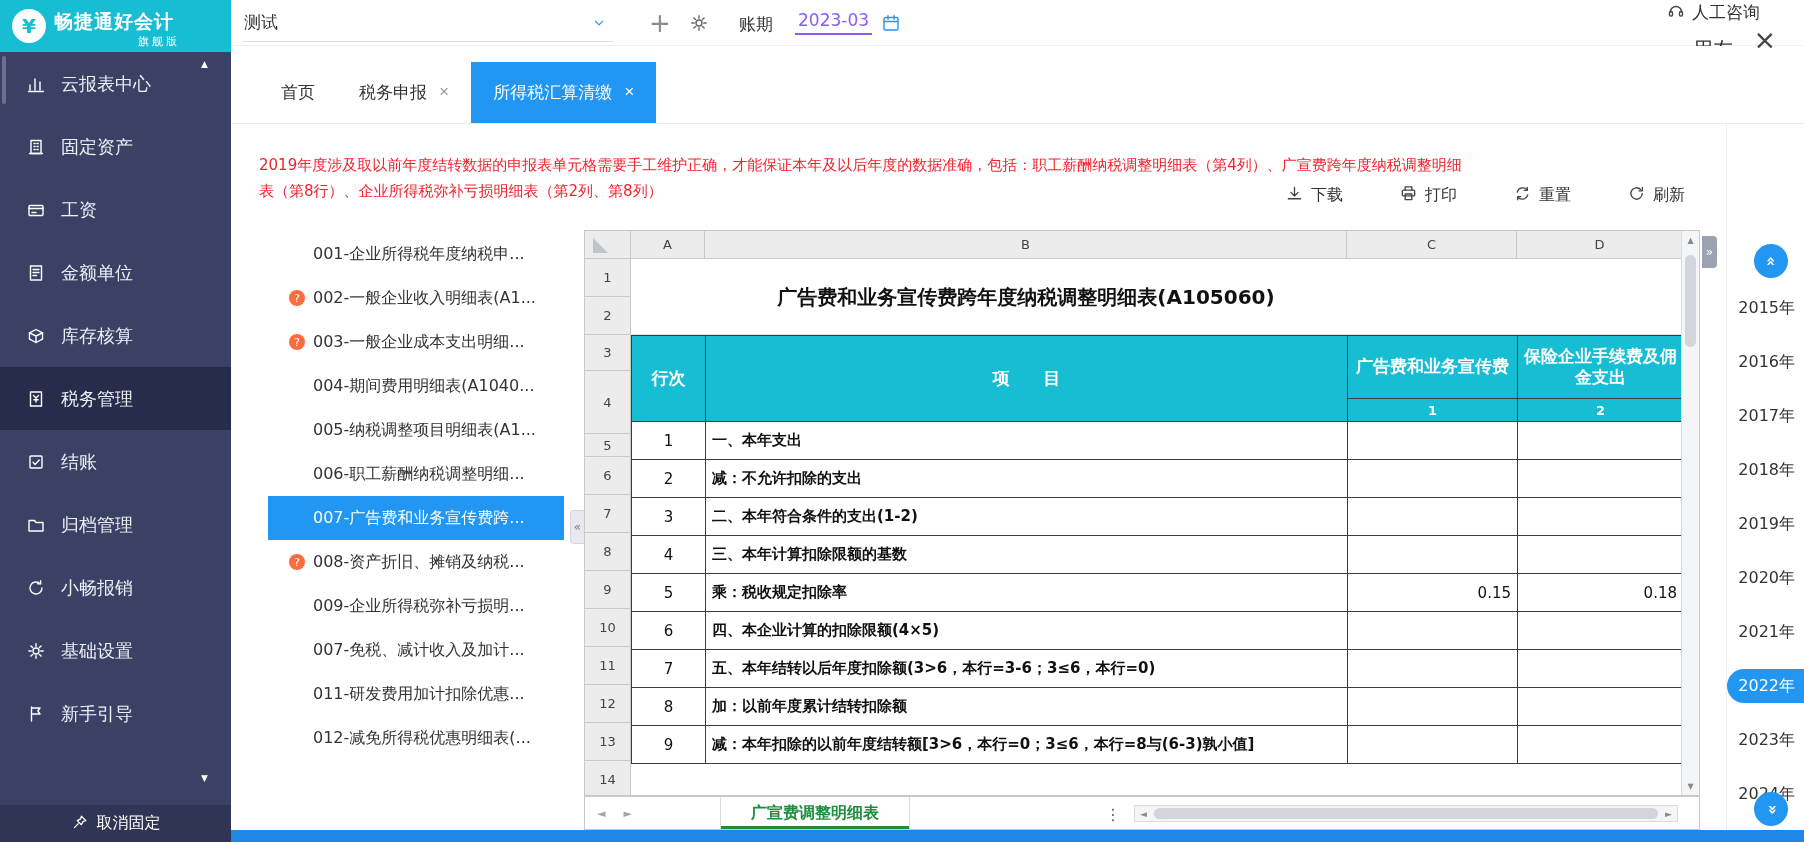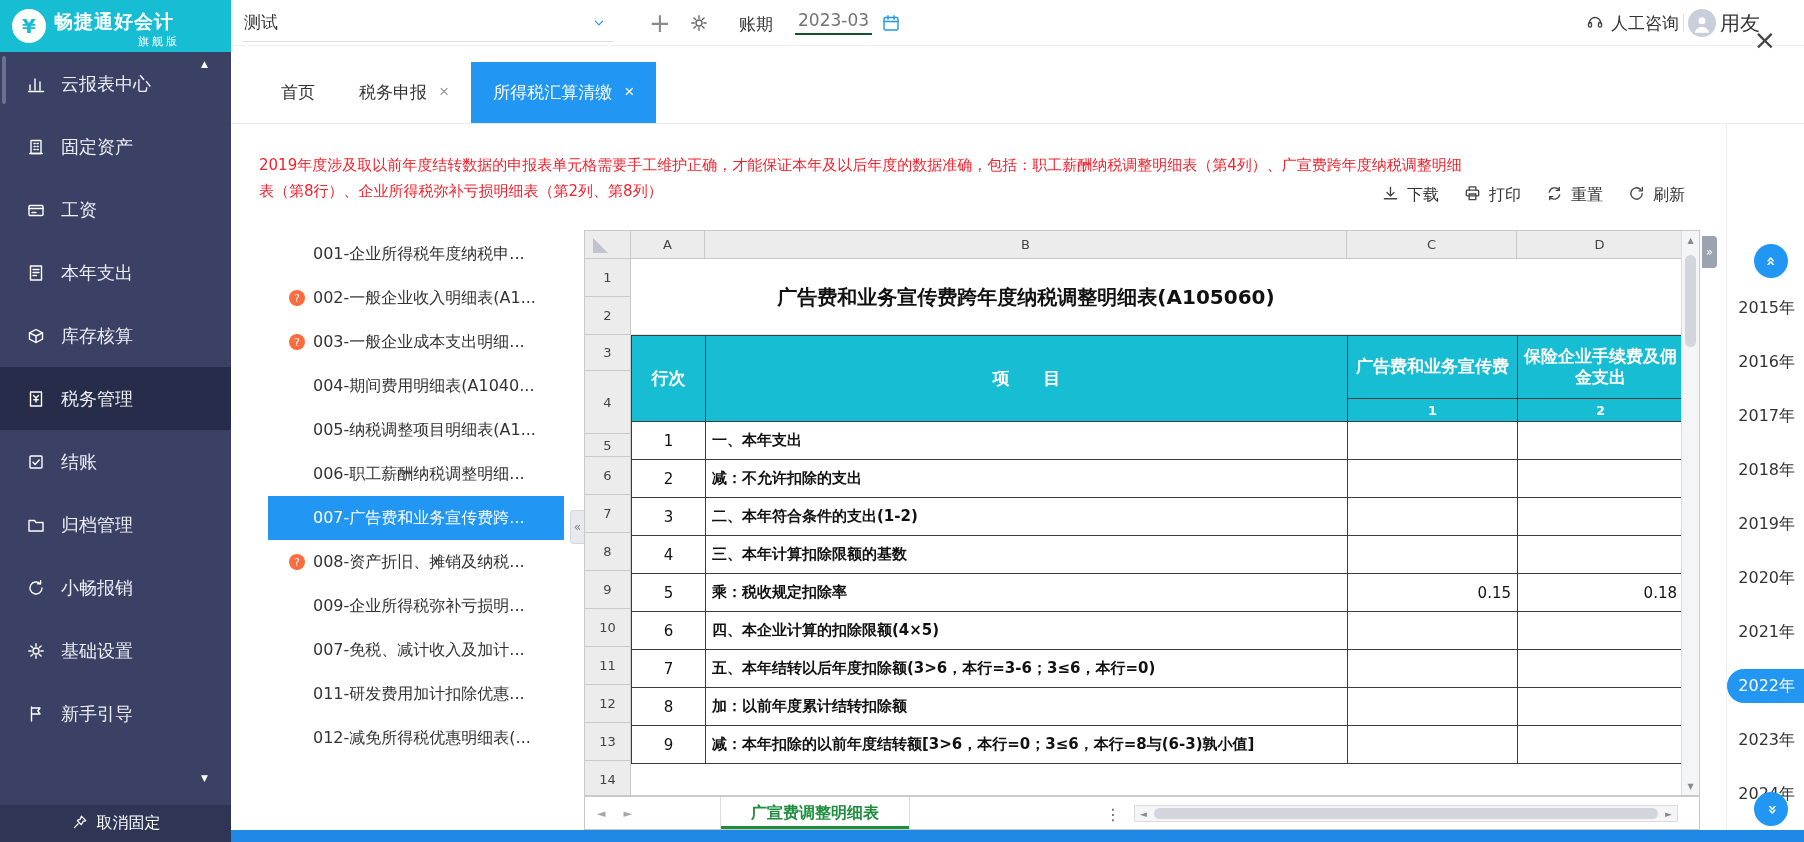--- a/index.html
+++ b/index.html
@@ -31,43 +31,43 @@
   .topbar { position:absolute; left:231px; top:0; width:1573px; height:46px; background:#fff; border-bottom:1px solid #F0F0F0; }
   .acct { position:absolute; left:11px; top:4px; width:372px; height:38px; border-bottom:1px solid #E2E2E2;
           display:flex; align-items:center; justify-content:space-between; padding:0 8px 0 2px;
           font-size:17px; color:#333; cursor:pointer; }
   .tb-plus { position:absolute; left:412px; top:4px; width:34px; height:38px; font-size:26px; color:#8A8A8A;
              display:flex; align-items:center; justify-content:center; cursor:pointer; }
   .tb-ic { position:absolute; cursor:pointer; }
   .tb-ic svg { width:20px; height:20px; fill:none; stroke-width:1.4; stroke-linecap:round; stroke-linejoin:round; display:block; }
   .tb-gear { left:458px; top:13px; } .tb-gear svg { stroke:#666; }
   .tb-period-label { position:absolute; left:508px; top:13px; font-size:17px; color:#333; }
-  .tb-date { position:absolute; left:564px; top:10px; font-size:17px; color:#737373;
-             border-bottom:2px solid #14532d; padding:0 3px 3px; cursor:pointer; }
+  .tb-date { position:absolute; left:564px; top:10px; font-size:17px; color:#8b5cf6;
+             border-bottom:2px solid #8b5cf6; padding:0 3px 3px; cursor:pointer; }
   .tb-cal { left:650px; top:13px; } .tb-cal svg { stroke:#2196F3; }
-  .tb-right { position:absolute; right:44px; top:0; height:46px; display:flex; align-items:center; gap:4px; }
+  .tb-right { position:absolute; right:44px; top:0; height:46px; display:flex; align-items:center; gap:4px;flex-direction:column; }
   .tb-support { display:flex; align-items:center; gap:6px; font-size:17px; color:#333; cursor:pointer; }
   .tb-support svg { width:20px; height:20px; fill:none; stroke:#444; stroke-width:1.4; stroke-linecap:round; stroke-linejoin:round; }
   .tb-divider { width:1px; height:18px; background:#DDD; }
   .avatar { width:28px; height:28px; border-radius:50%; background:#C9CFDA; overflow:hidden; position:relative; cursor:pointer; }
   .avatar svg { position:absolute; left:3px; top:3px; width:22px; height:24px; }
   .tb-user { font-size:20px; color:#333; cursor:pointer; }
 
   
   .tabbar { position:absolute; left:231px; top:46px; width:1573px; height:78px; background:#fff;
             border-bottom:1px solid #ECECEC; display:flex; align-items:flex-end; padding-left:28px; }
   .tab { height:61px; display:flex; align-items:center; gap:12px; padding:0 22px; font-size:17px; color:#333; cursor:pointer; white-space:nowrap;font-family:Liberation Mono, monospace; }
   .tab .x { color:#999; font-size:17px; line-height:1; cursor:pointer; }
   .tab.active { background:#2196F3; color:#fff; }
   .tab.active .x { color:#fff; }
   .tabbar-close { position:absolute; right:28px; top:26px; font-size:27px; color:#444; cursor:pointer; line-height:1; }
 
   
   .notice { position:absolute; left:259px; top:152px; width:1210px; font-size:15px; line-height:26px; color:#F5222D; }
-  .toolbar { position:absolute; top:184px; right:119px; display:flex; gap:24px; }
+  .toolbar { position:absolute; top:184px; right:119px; display:flex; gap:56px; }
   .tool { display:flex; align-items:center; gap:7px; font-size:16px; color:#333; cursor:pointer; white-space:nowrap; }
   .tool svg { width:19px; height:19px; fill:none; stroke:#444; stroke-width:1.4; stroke-linecap:round; stroke-linejoin:round; }
 
   
   .report-list { position:absolute; left:268px; top:232px; width:296px; }
   .rl-item { position:relative; height:44px; display:flex; align-items:center; padding-left:45px;
              font-size:16px; color:#333; cursor:pointer; white-space:nowrap; overflow:hidden; }
   .rl-item.active { background:#2196F3; color:#fff; }
   .help-badge { position:absolute; left:21px; top:14px; width:16px; height:16px; border-radius:50%;
                 background:#FF6B3D; color:#fff; font-size:11px; line-height:1;
@@ -186,21 +186,21 @@
           </span>
         <span>工资</span>
       </div>
       <div class="side-item">
         <span class="sicon">
             <svg viewBox="0 0 20 20">
               <rect x="4.5" y="3" width="11" height="14"></rect>
               <path d="M7 6.5h6M7 9.5h6M7 12.5h3.5"></path>
             </svg>
           </span>
-        <span>本年支出</span>
+        <span>金额单位</span>
       </div>
       <div class="side-item">
         <span class="sicon">
             <svg viewBox="0 0 20 20">
               <path d="M3.5 6.8L10 3.5l6.5 3.3v6.4L10 16.5l-6.5-3.3z"></path>
               <path d="M3.5 6.8L10 10l6.5-3.2M10 10v6.5"></path>
             </svg>
           </span>
         <span>库存核算</span>
       </div>

